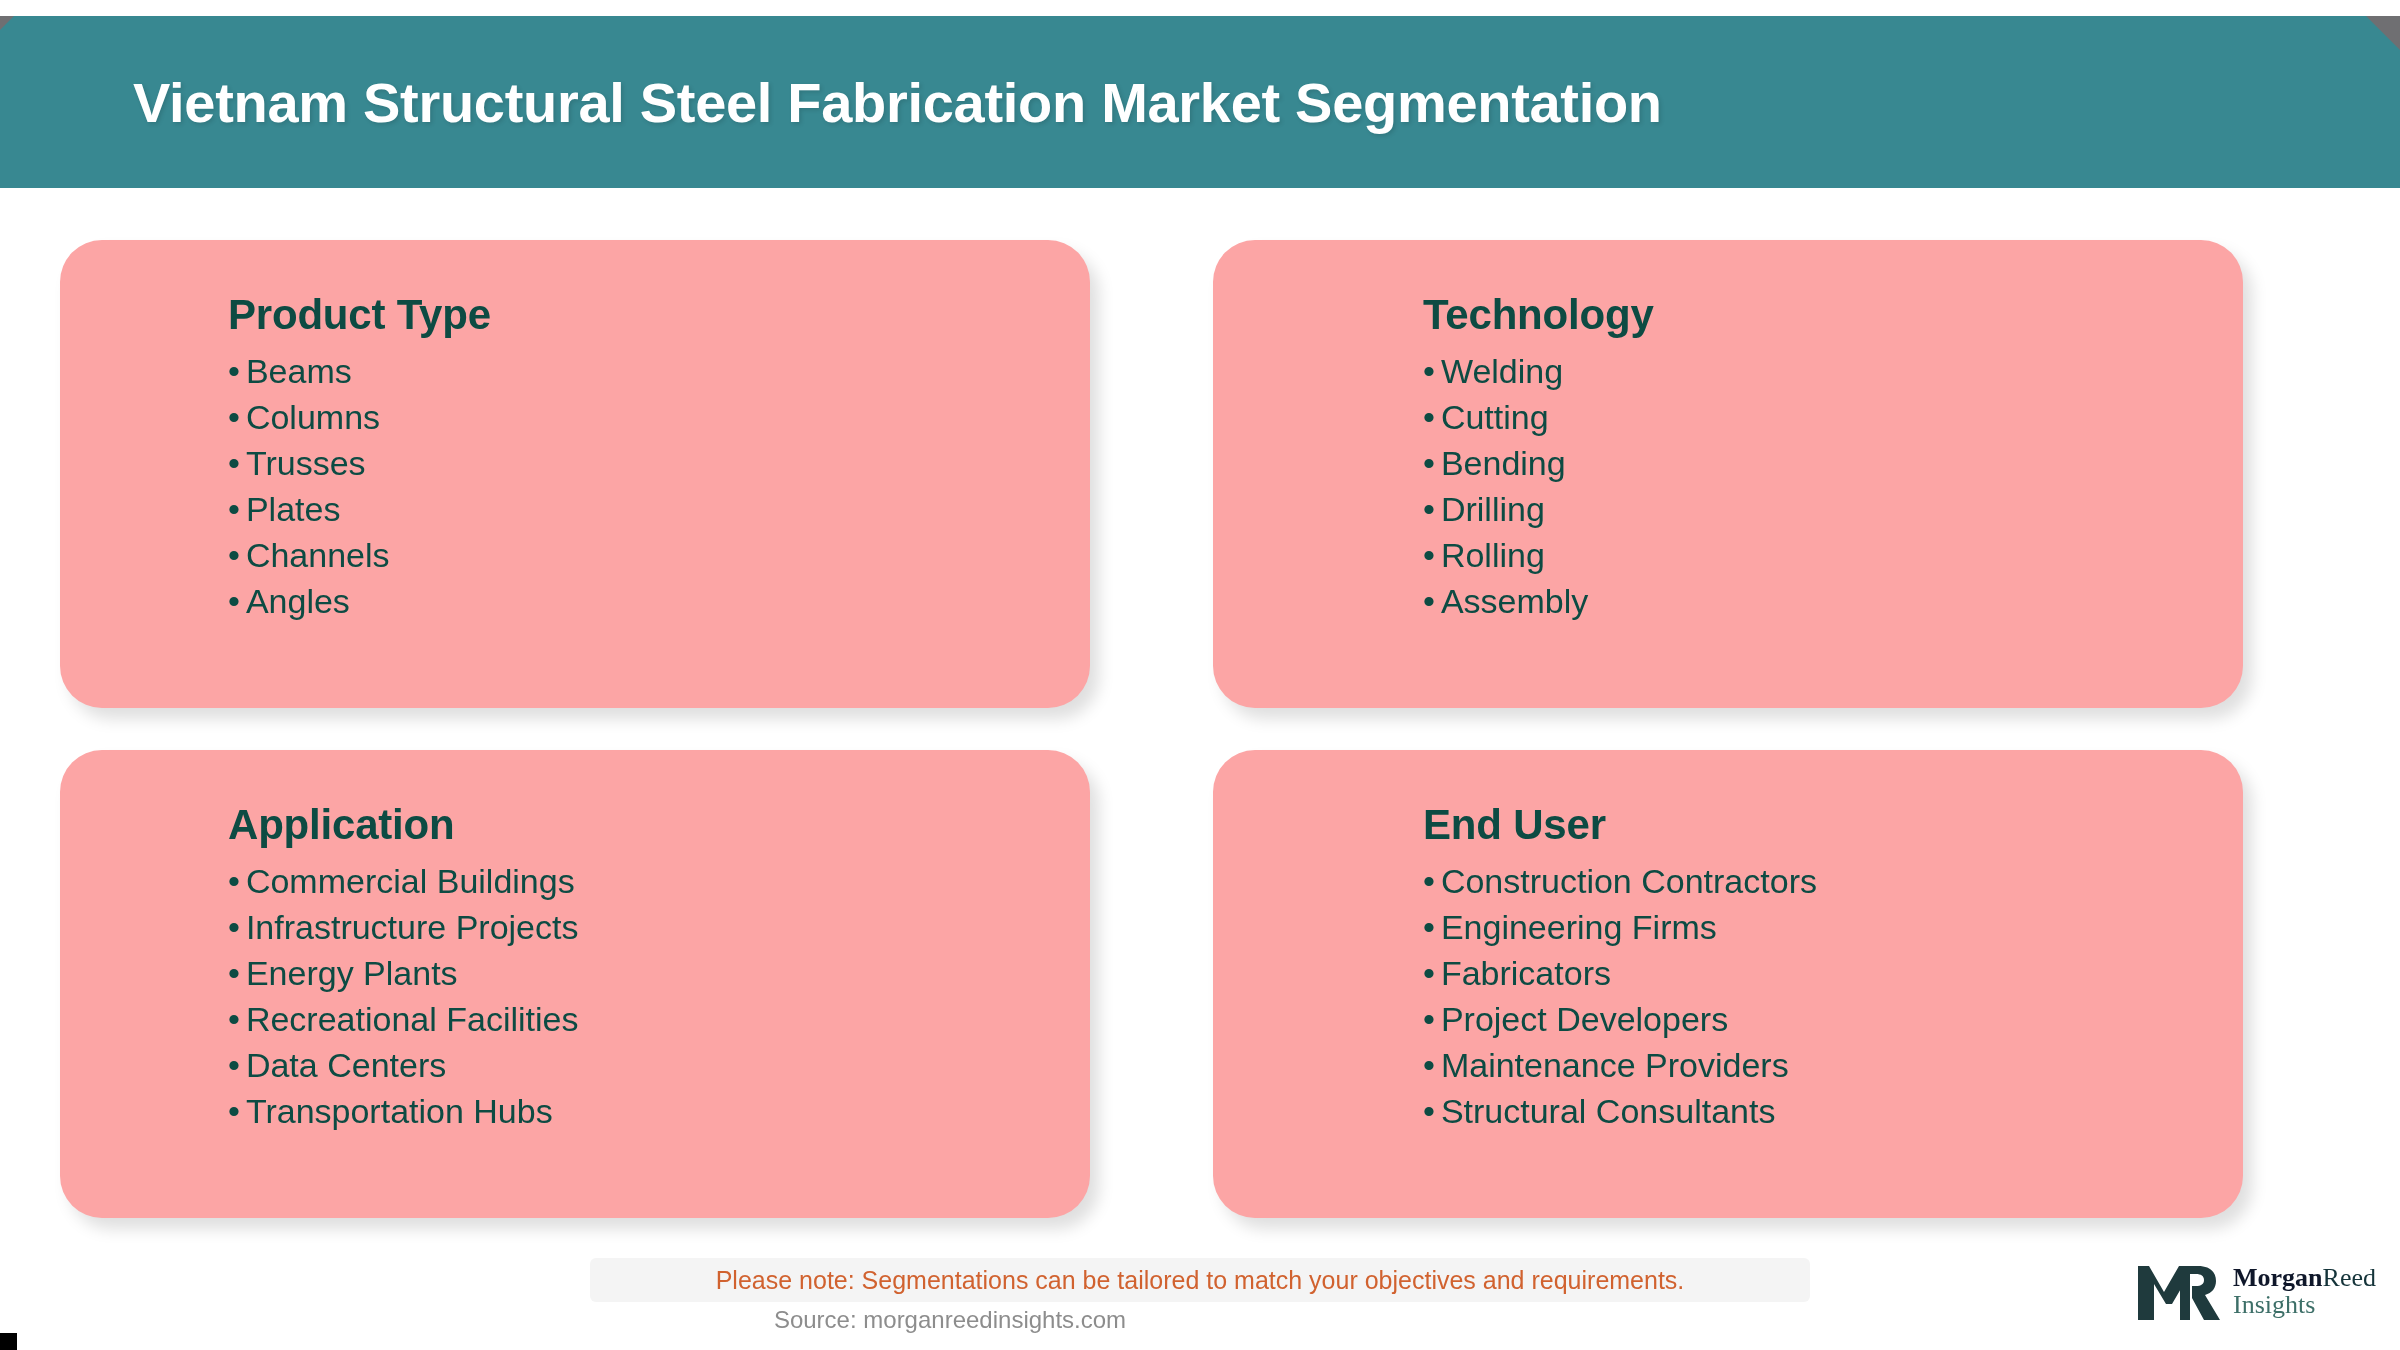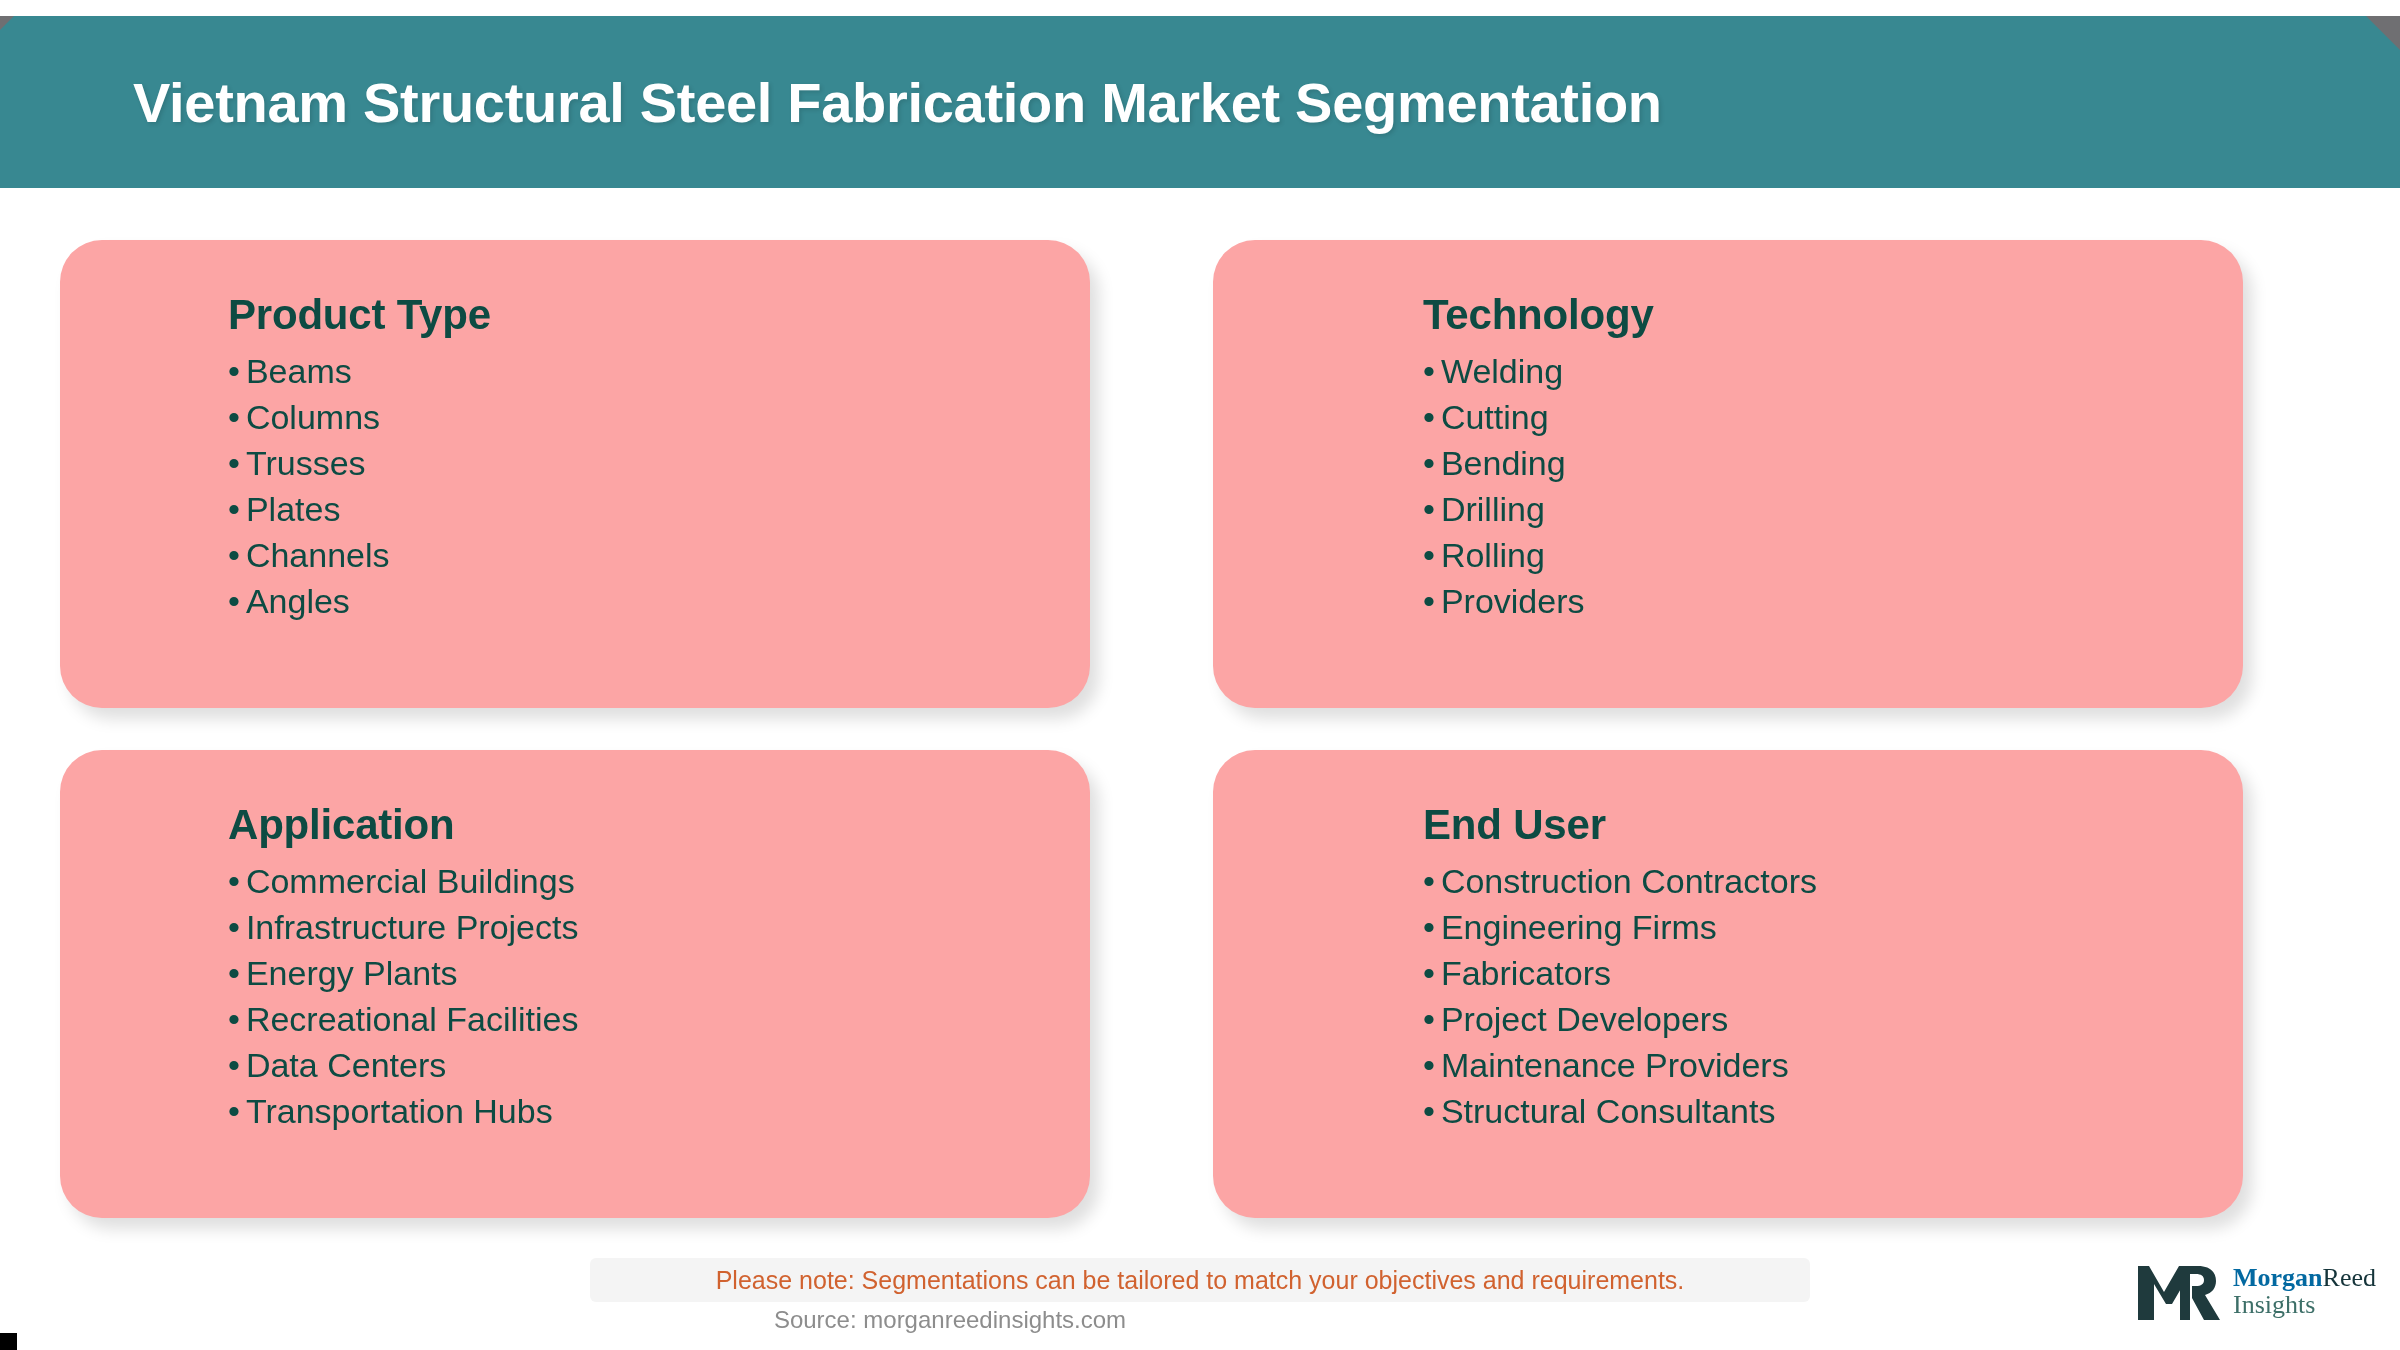--- a/index.html
+++ b/index.html
@@ -138,21 +138,21 @@
     position: absolute;
     left: 2136px;
     top: 1262px;
     display: flex;
     align-items: center;
     gap: 11px;
   }
   .logo-mark { width: 86px; height: 60px; display: block; }
   .logo-words { display: flex; flex-direction: column; line-height: 1.02; }
   .logo-line1 { font-family: "Liberation Serif", serif; font-size: 26px; white-space: nowrap; }
-  .logo-morgan { color: #0369a1; font-weight: bold; }
+  .logo-morgan { color: #0f172a; font-weight: bold; }
   .logo-reed   { color: #15343a; font-weight: normal; }
   .logo-line2 {
     font-family: "Liberation Serif", serif;
     font-size: 26px;
     color: #3d6f68;
     white-space: nowrap;
   }
 
   .corner-bl {
     position: absolute;
@@ -187,21 +187,21 @@
   </div>
 
   <div class="card c1">
     <div class="card-title">Technology</div>
     <ul class="card-list">
       <li><span class="bullet">•</span><span>Welding</span></li>
       <li><span class="bullet">•</span><span>Cutting</span></li>
       <li><span class="bullet">•</span><span>Bending</span></li>
       <li><span class="bullet">•</span><span>Drilling</span></li>
       <li><span class="bullet">•</span><span>Rolling</span></li>
-      <li><span class="bullet">•</span><span>Providers</span></li>
+      <li><span class="bullet">•</span><span>Assembly</span></li>
     </ul>
   </div>
 
   <div class="card c2">
     <div class="card-title">Application</div>
     <ul class="card-list">
       <li><span class="bullet">•</span><span>Commercial Buildings</span></li>
       <li><span class="bullet">•</span><span>Infrastructure Projects</span></li>
       <li><span class="bullet">•</span><span>Energy Plants</span></li>
       <li><span class="bullet">•</span><span>Recreational Facilities</span></li>

